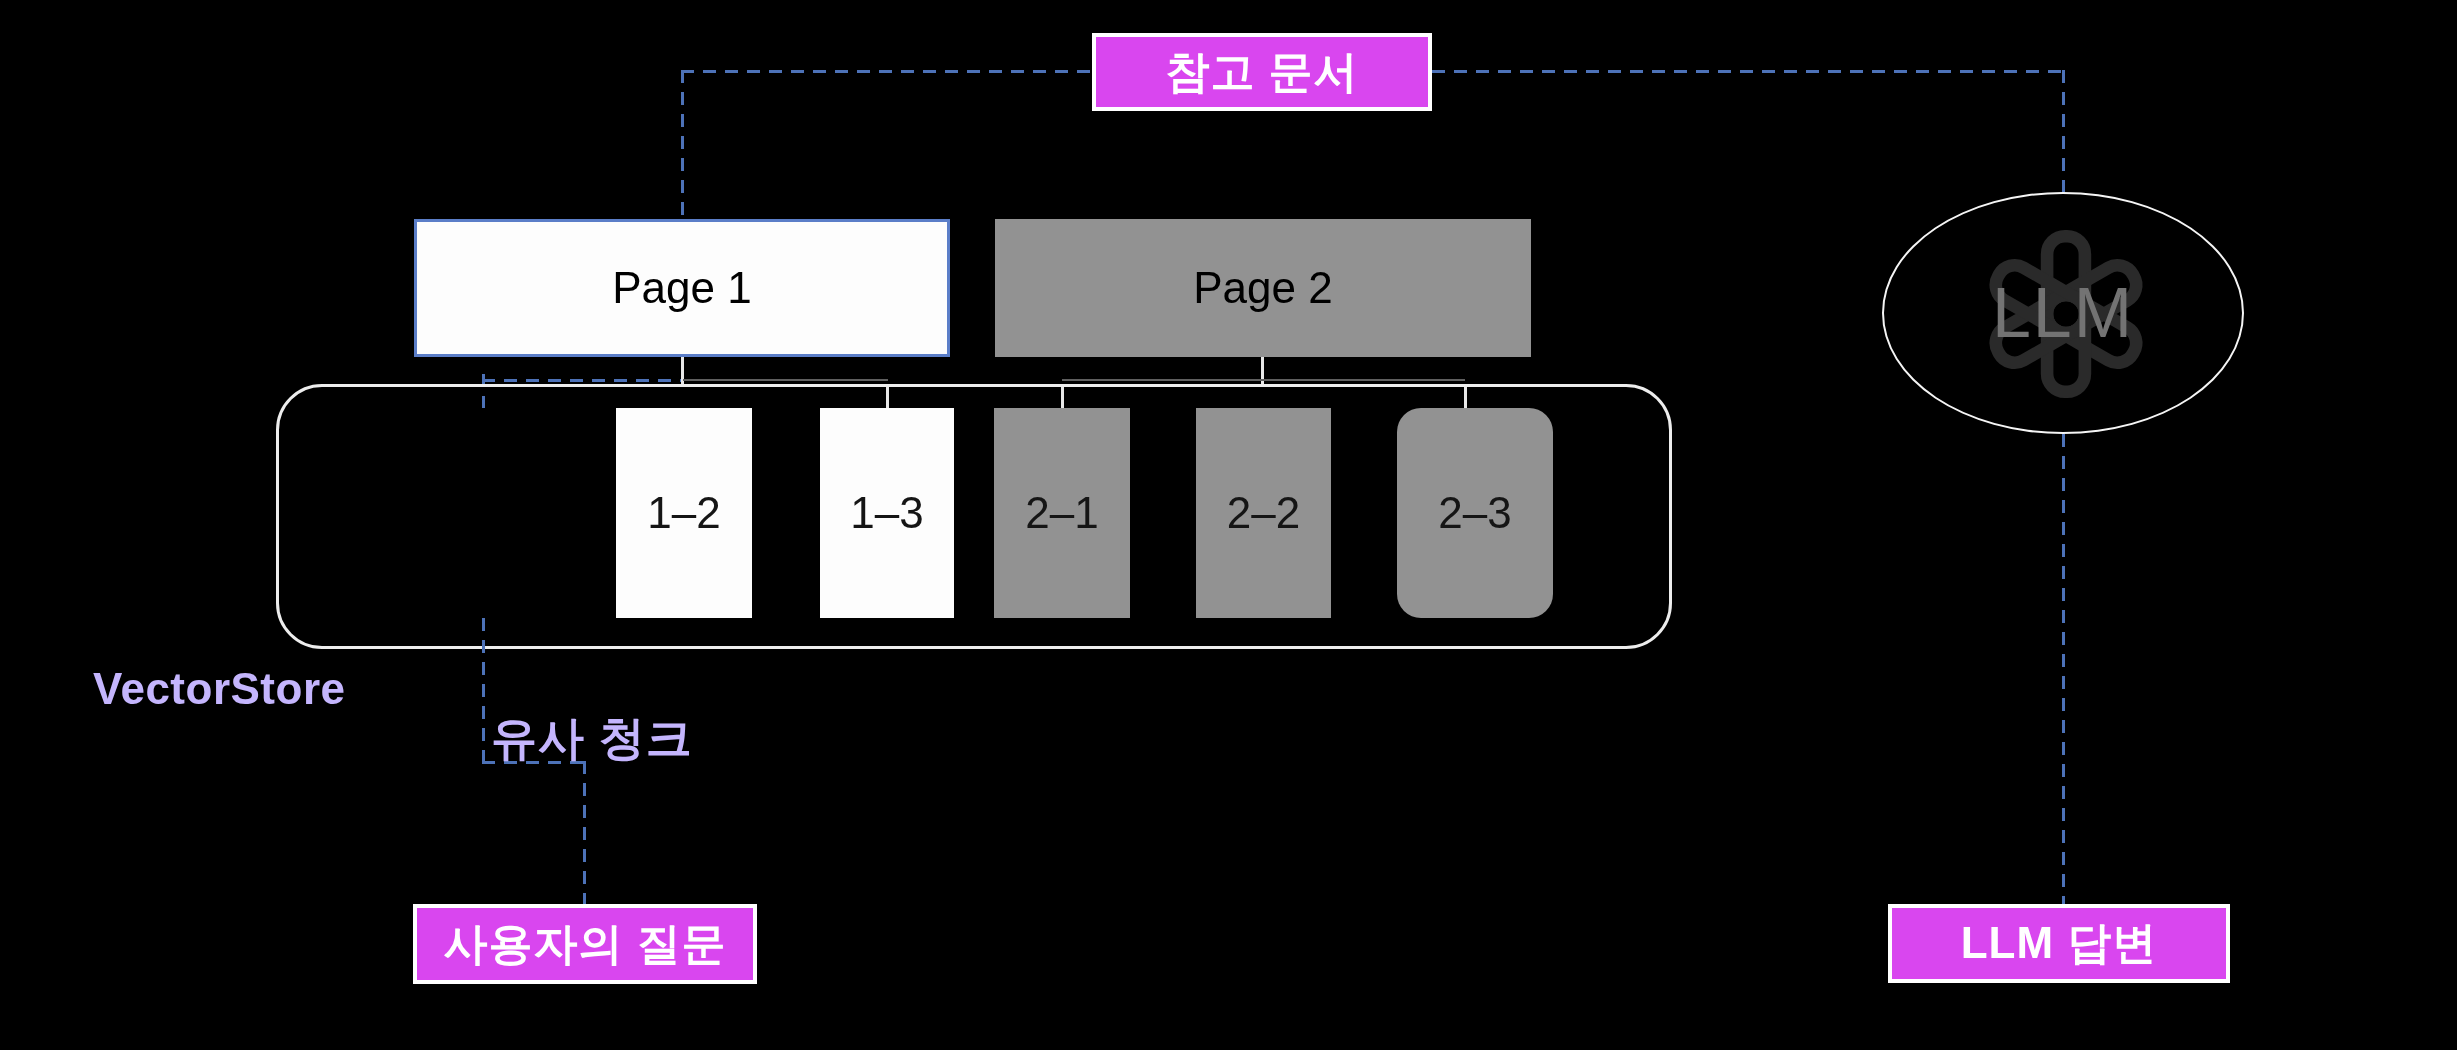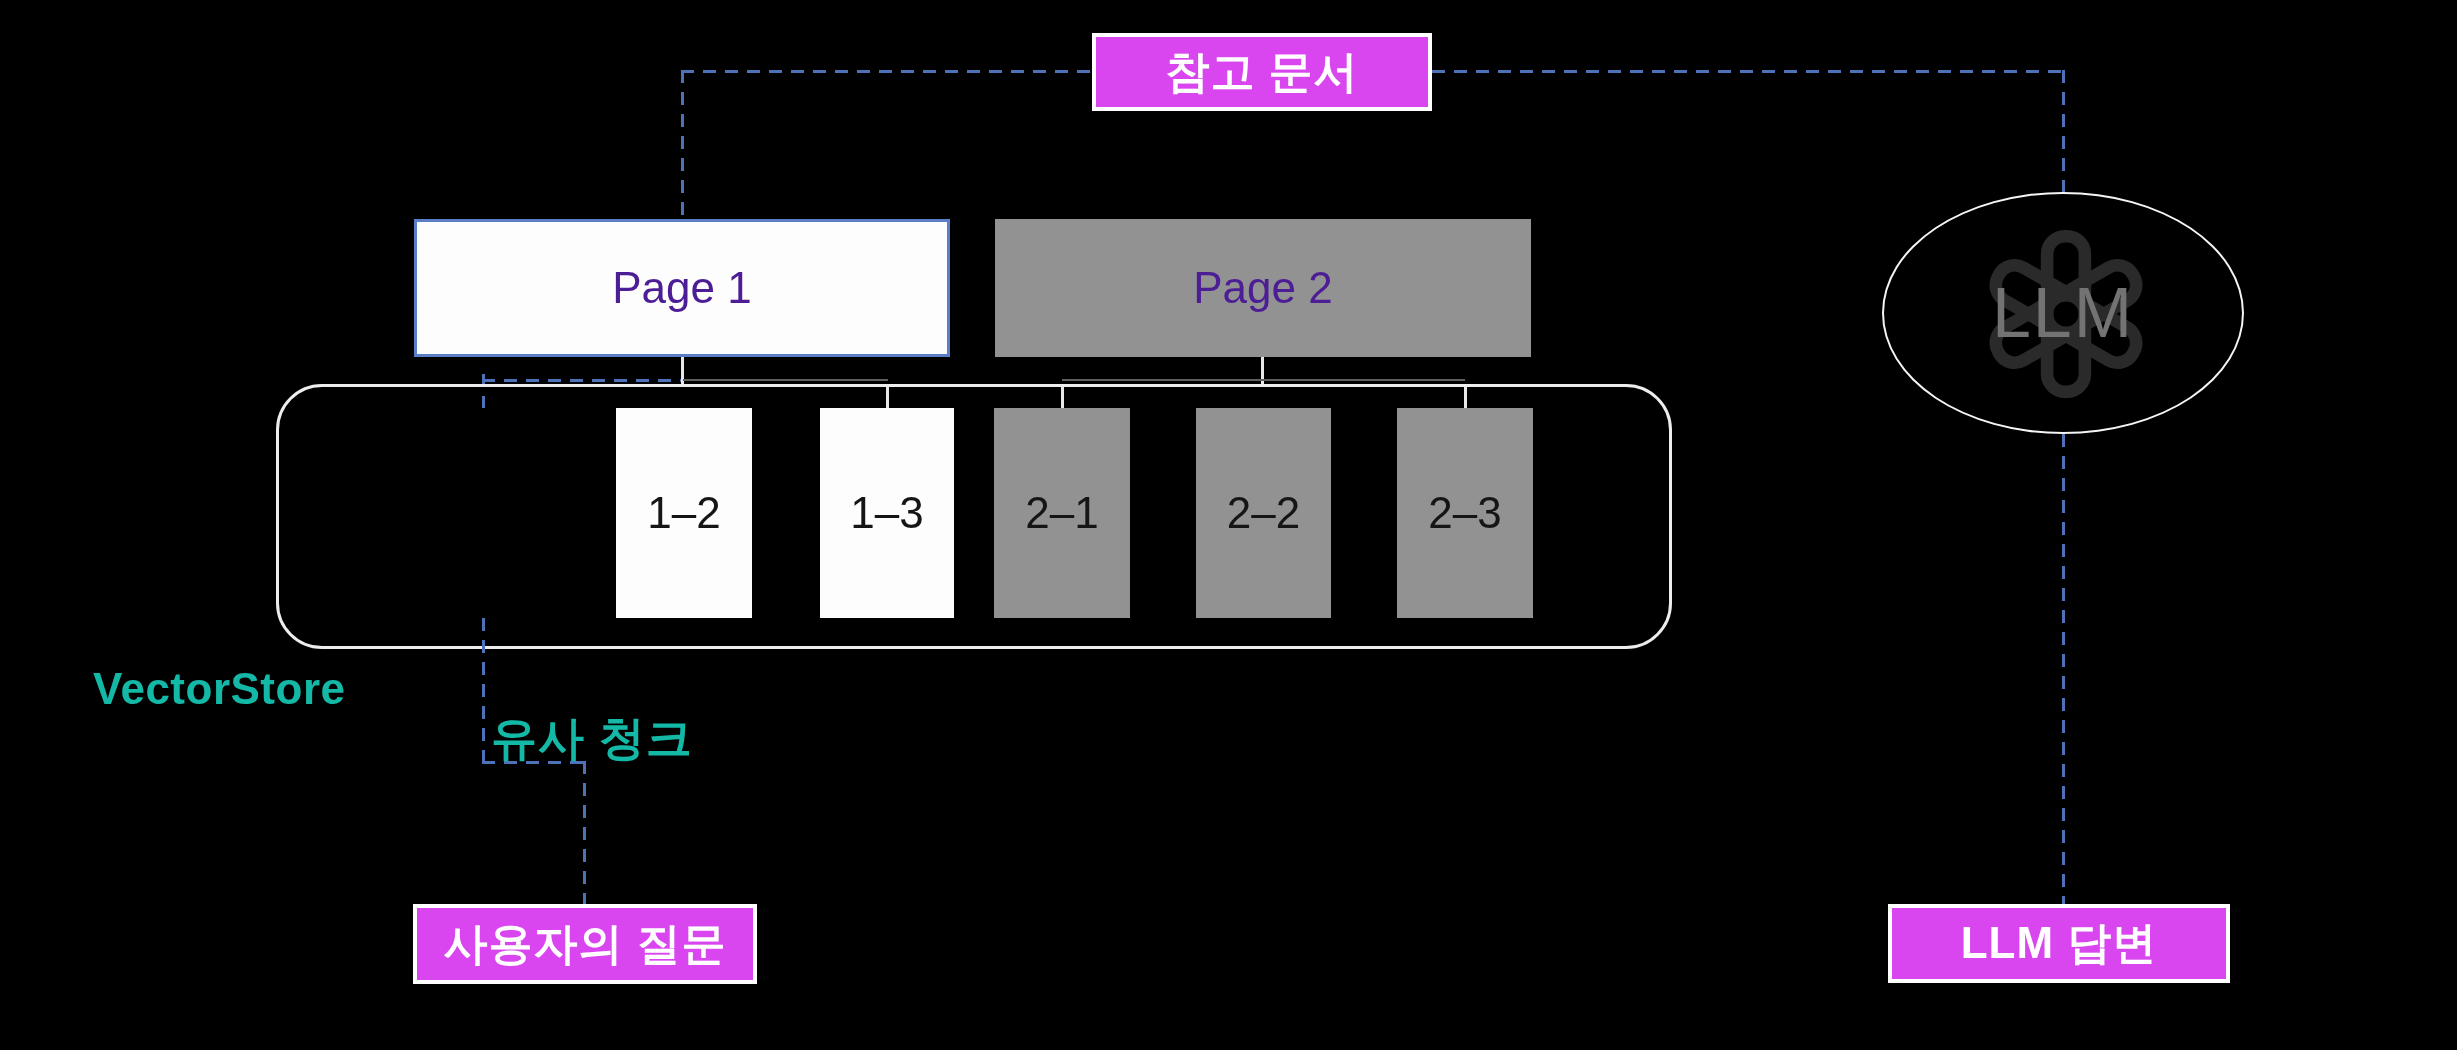--- a/index.html
+++ b/index.html
@@ -15,21 +15,21 @@
   }
   
   .labelbox{
     position:absolute;box-sizing:border-box;border:4px solid #fff;background:#d946ef;
     color:#fff;display:flex;align-items:center;justify-content:center;
     font-size:44px;font-weight:700;letter-spacing:1px;
   }
   
   .page{
     position:absolute;box-sizing:border-box;display:flex;align-items:center;justify-content:center;
-    color:#4c1d95;font-size:44px;font-weight:500;
+    color:#000000;font-size:44px;font-weight:500;
   }
   .page.white{background:#fdfdfd;border:3px solid var(--ab);}
   .page.gray{background:var(--gray);}
   
   .chunk{
     position:absolute;top:408px;height:210px;box-sizing:border-box;
     display:flex;align-items:center;justify-content:center;
     color:#151515;font-size:44px;font-weight:500;background:#fdfdfd;
   }
   .chunk.gray{background:var(--gray);}
@@ -48,21 +48,21 @@
   .ellipse{
     position:absolute;left:1882px;top:192px;width:362px;height:242px;
     border:2px solid #f5f5f5;border-radius:50%;box-sizing:border-box;background:#000;
   }
   .ellipse .logo{position:absolute;left:98px;top:34px;}
   .ellipse .llm-text{
     position:absolute;left:0;top:0;width:100%;height:100%;
     display:flex;align-items:center;justify-content:center;
     color:#737373;font-size:70px;font-weight:500;letter-spacing:2px;
   }
-  .floating-label{position:absolute;color:#14b8a6;}
+  .floating-label{position:absolute;color:#c4b5fd;}
   .vs-label{font-size:44px;font-weight:600;letter-spacing:0.5px;}
   .sc-label{font-size:46px;font-weight:700;letter-spacing:1px;}
 </style>
 </head>
 <body>
 
 <div id="stage">
 
   <div class="hdash" style="left:681px;top:70px;width:411px;"></div>
   <div class="vdash" style="left:681px;top:70px;height:149px;"></div>
@@ -100,21 +100,21 @@
     </div>
   <div class="chunk" style="left:820px;width:134px;">
       <span>1–3</span>
     </div>
   <div class="chunk gray" style="left:994px;width:136px;">
       <span>2–1</span>
     </div>
   <div class="chunk gray" style="left:1196px;width:135px;">
       <span>2–2</span>
     </div>
-  <div class="chunk gray" style="left:1397px;width:136px;">
+  <div class="chunk gray" style="left:1397px;width:156px;border-radius:24px;">
       <span>2–3</span>
     </div>
 
   <div class="vdash" style="left:482px;top:618px;height:143px;"></div>
   <div class="hdash" style="left:482px;top:761px;width:104px;"></div>
   <div class="vdash" style="left:583px;top:761px;height:143px;"></div>
 
   <div class="floating-label vs-label" style="left:93px;top:664px;">VectorStore</div>
   <div class="floating-label sc-label" style="left:491px;top:708px;">유사 청크</div>
 

